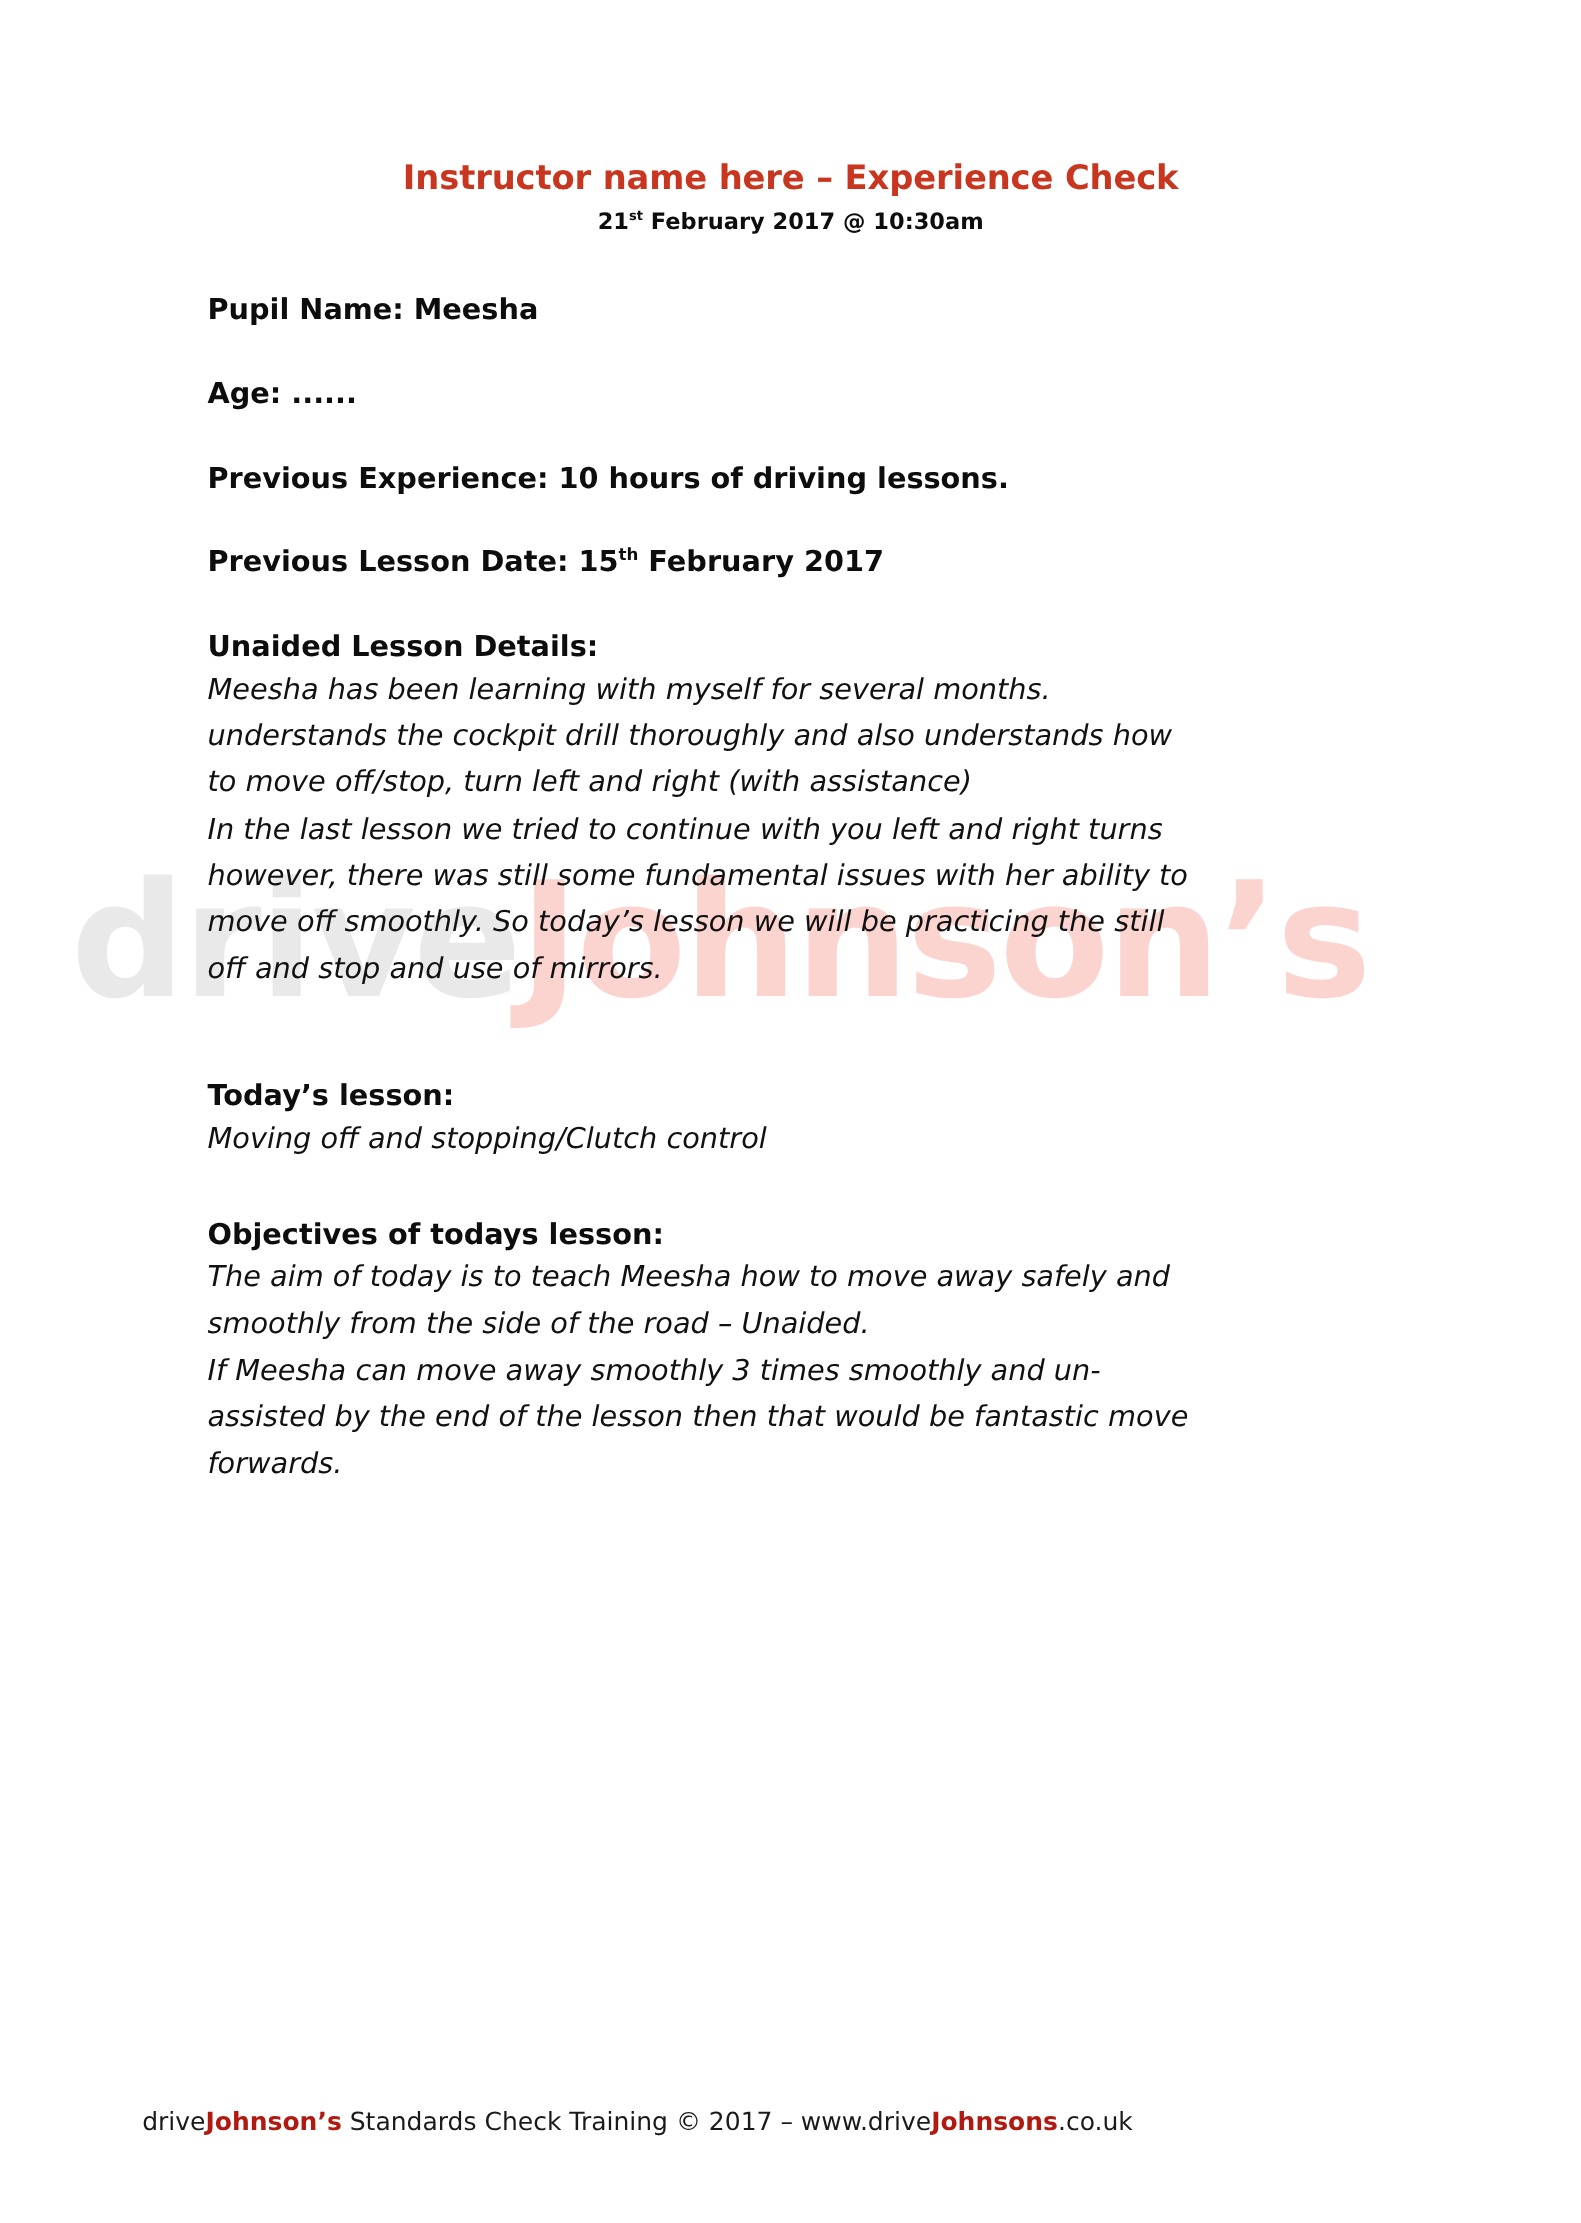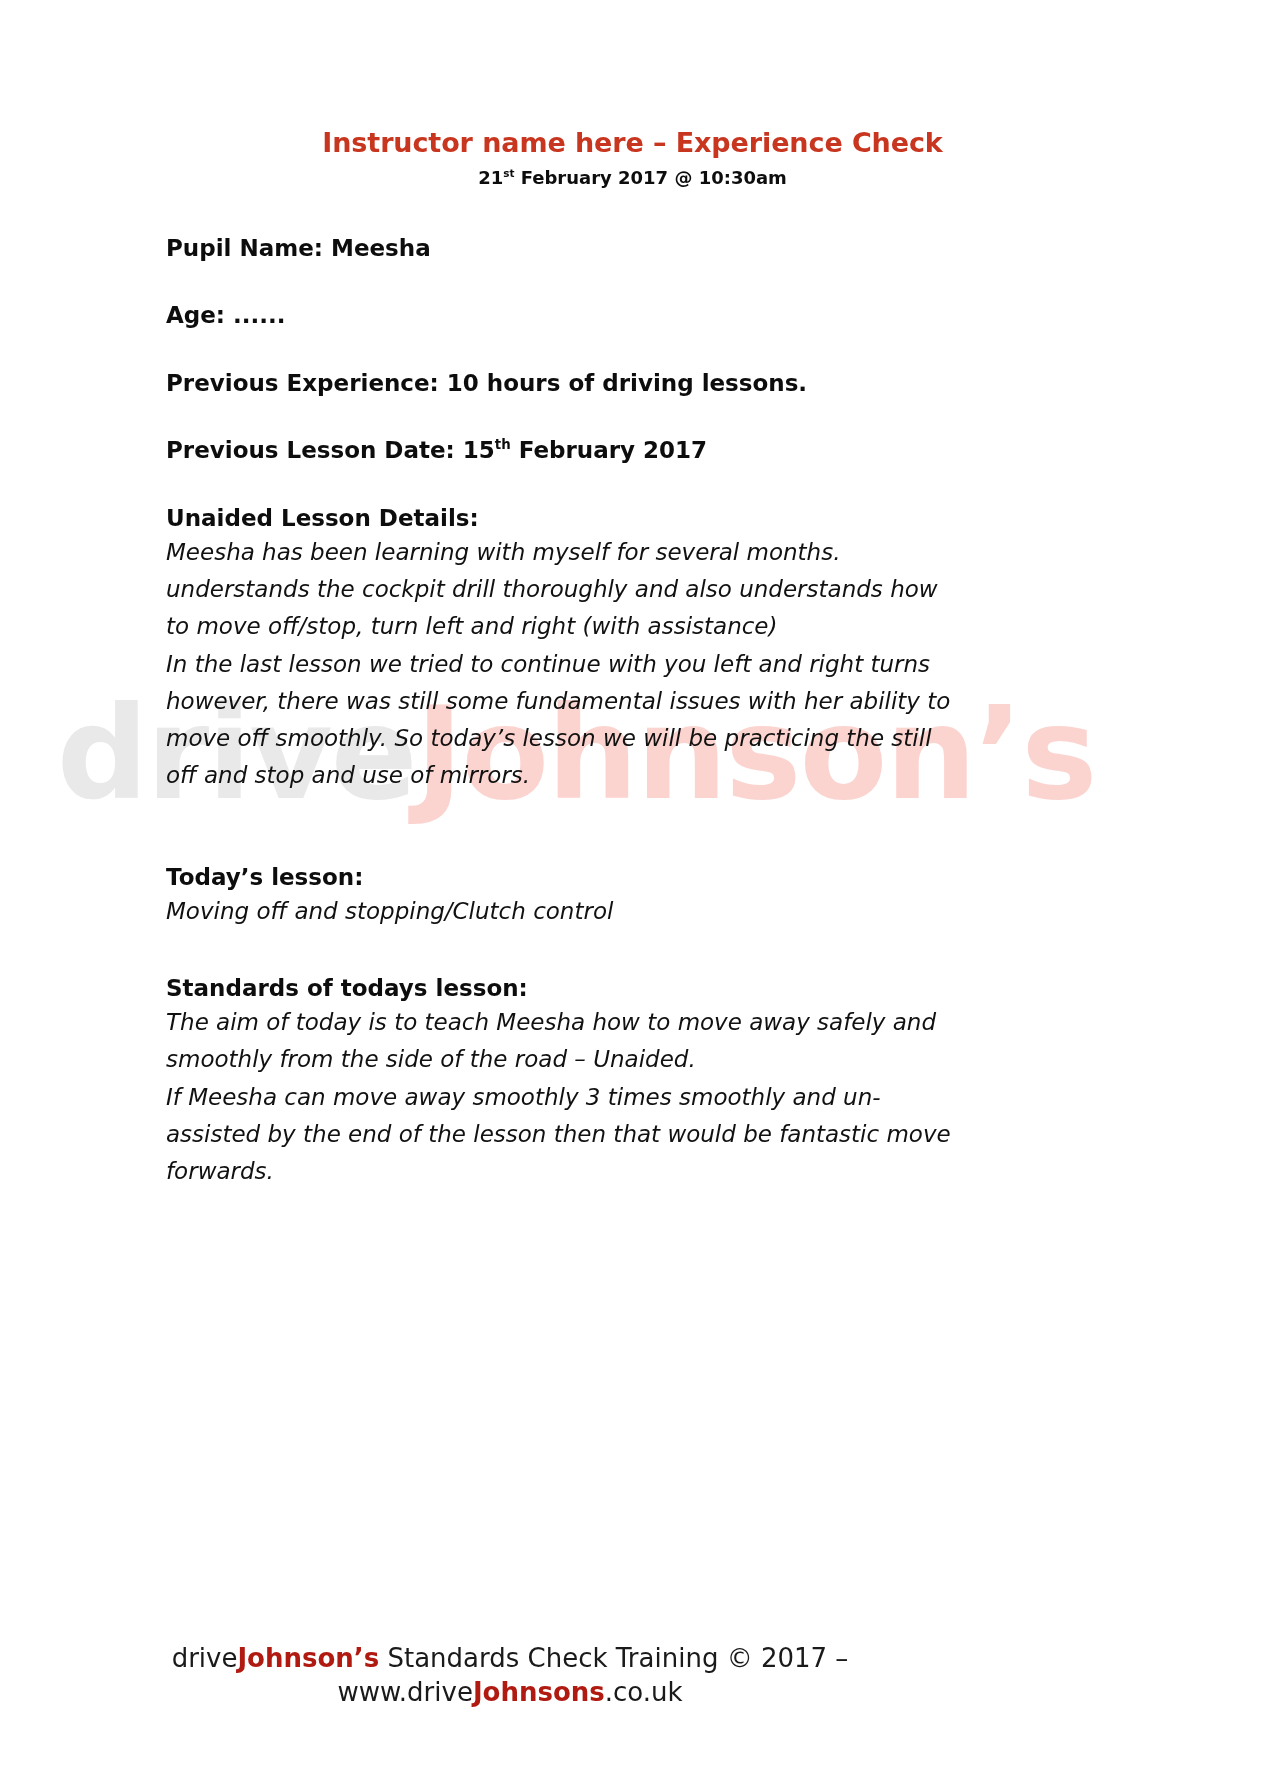--- a/index.html
+++ b/index.html
@@ -114,21 +114,21 @@
   .gap-lg { height: 62px; }
   .gap-md { height: 38px; }
 
   
   .footer {
     position: absolute;
     left: 0;
     bottom: 68px;
     width: 1020px;
     text-align: center;
-    font-size: 26px;
+    font-size: 20px;
     color: #1a1a1a;
     line-height: 1.3;
     z-index: 3;
   }
   .footer .brand-red {
     color: #B01A10;
     font-weight: 700;
   }
   .footer .brand-dark {
     color: #1a1a1a;
@@ -178,21 +178,21 @@
       <div class="section">
         <div class="section-heading">Today’s lesson:</div>
         <div class="section-para">
           <span class="ln">Moving off and stopping/Clutch control</span>
         </div>
       </div>
 
       <div class="gap-md"></div>
 
       <div class="section">
-        <div class="section-heading">Standards of todays lesson:</div>
+        <div class="section-heading">Objectives of todays lesson:</div>
         <div class="section-para">
           <span class="ln">The aim of today is to teach Meesha how to move away safely and</span>
           <span class="ln">smoothly from the side of the road – Unaided.</span>
           <span class="ln">If Meesha can move away smoothly 3 times smoothly and un-</span>
           <span class="ln">assisted by the end of the lesson then that would be fantastic move</span>
           <span class="ln">forwards.</span>
         </div>
       </div>
 
     </div>

